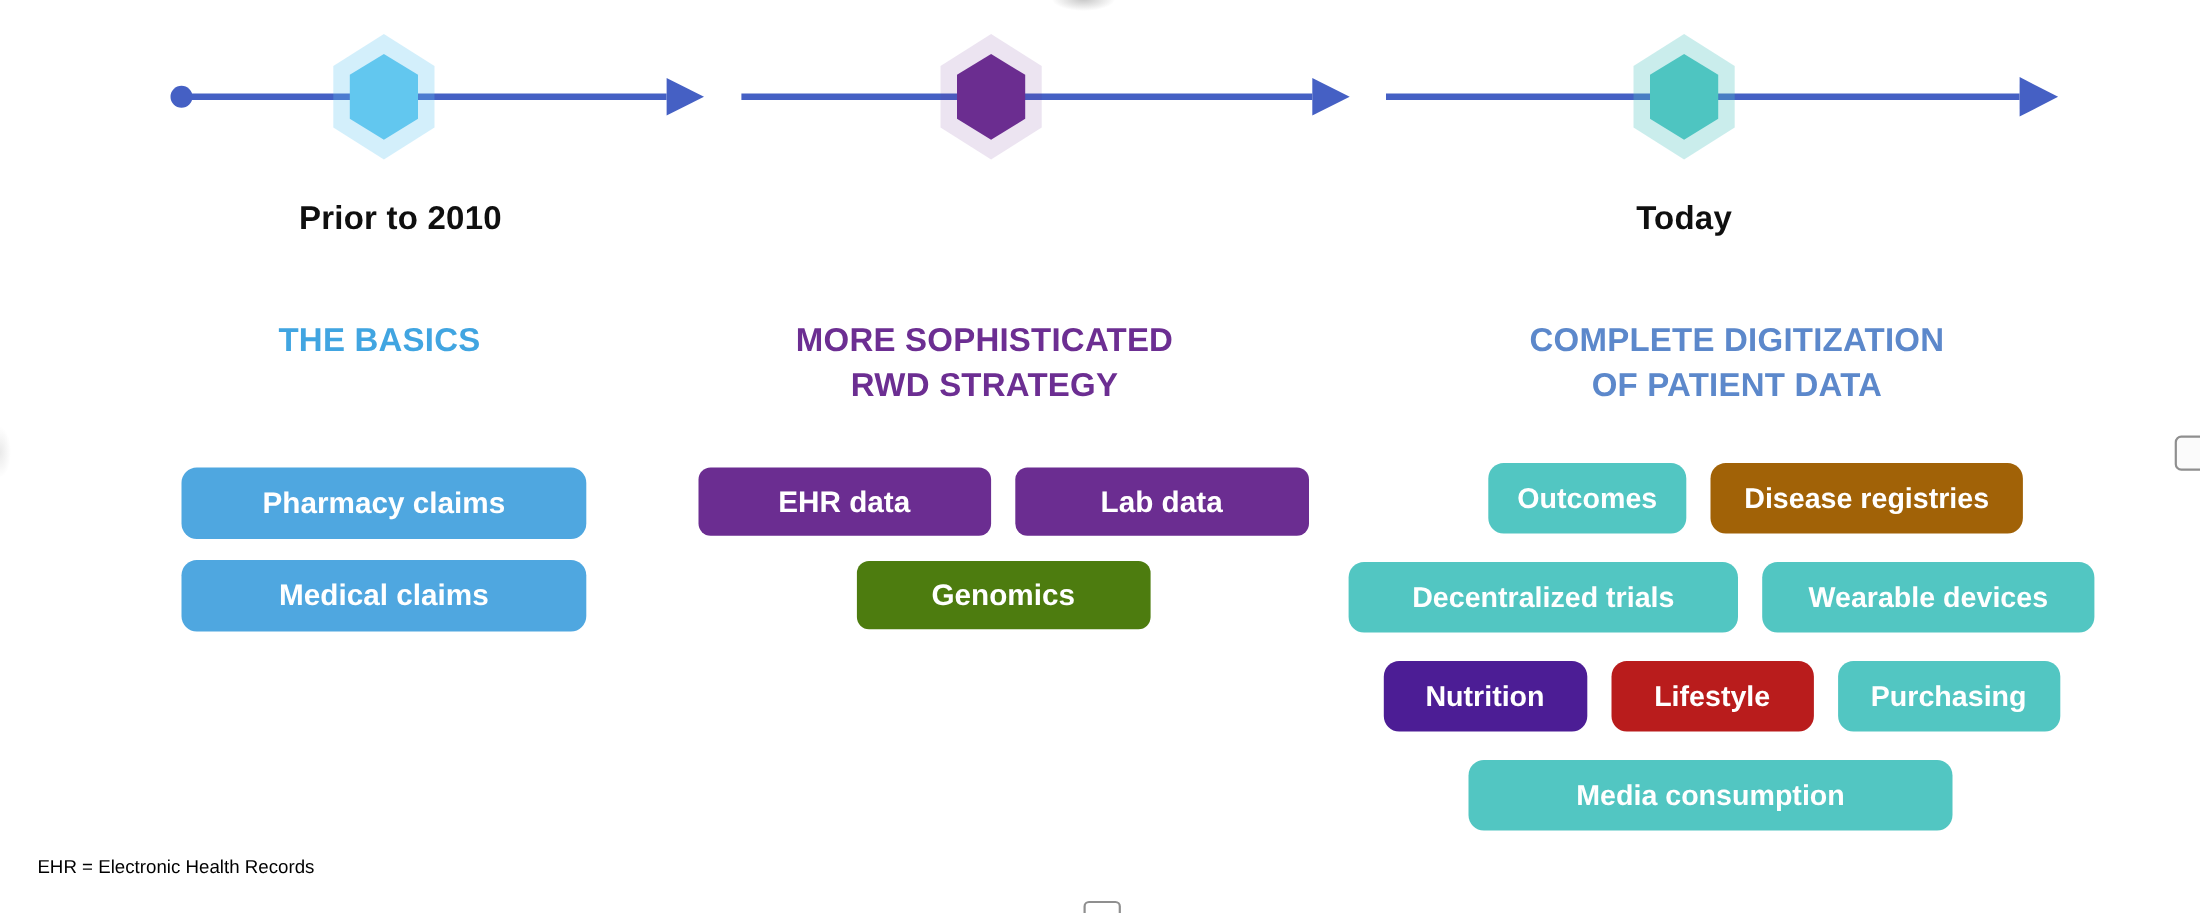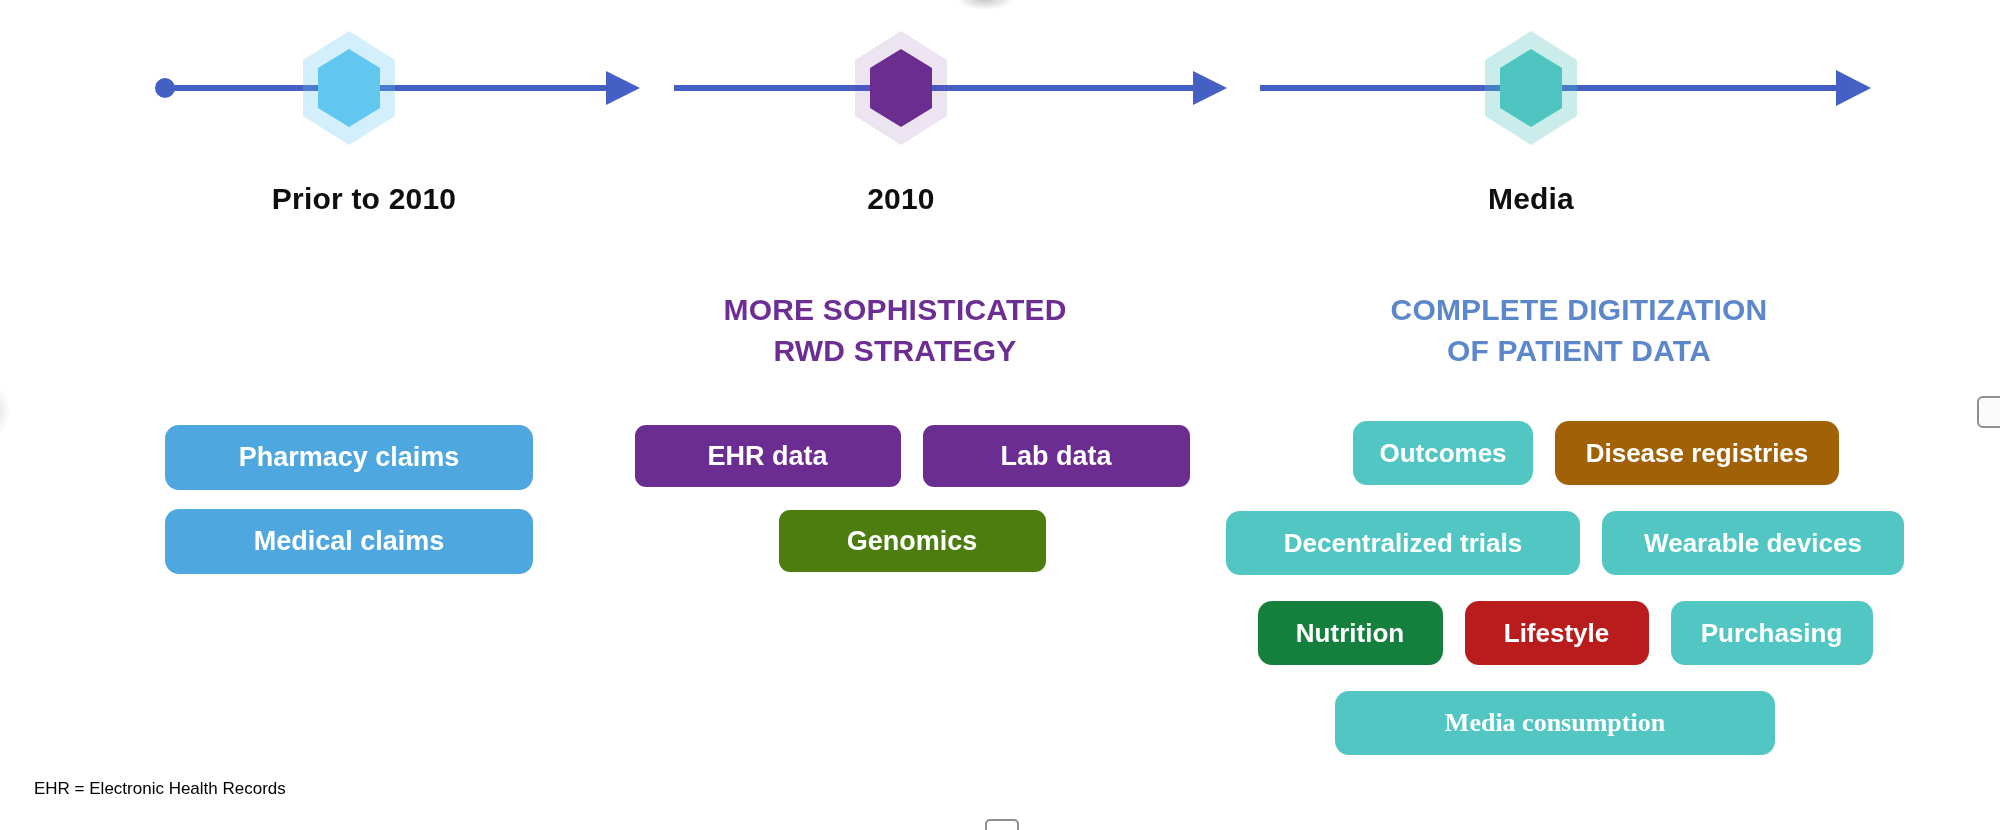--- a/index.html
+++ b/index.html
@@ -24,21 +24,21 @@
     color:#ffffff; font-weight:bold; font-size:27px; border-radius:13px;
     box-sizing:border-box; white-space:nowrap;
   }
   .col-1 { left:99px;  top:425px; width:500px; gap:19px; }
   .col-1 .pill { width:368px; height:65px; border-radius:14px; }
   .col-2 { left:612px; top:425px; width:600px; gap:23px; }
   .col-2 .pill { height:62px; border-radius:11px; }
   .col-3 { left:1215px; top:421px; width:700px; gap:26px; }
   .col-3 .pill { height:64px; border-radius:14px; font-size:26px; }
   .row-shift-r { transform:translateX(26px);padding-left:10px; }
-  .row-shift-l { transform:translateX(-10px);font-family:Liberation Serif, serif; }
+  .row-shift-l { transform:translateX(-10px); }
 
   .footnote { position:absolute; left:34px; top:779px; font-size:17px; color:#000000; }
 
   .top-blob {
     position:absolute; left:956px; top:-12px; width:58px; height:22px; border-radius:50%;
     background:radial-gradient(closest-side, rgba(140,140,140,0.5), rgba(140,140,140,0));
   }
   .left-smudge {
     position:absolute; left:-10px; top:388px; width:20px; height:46px; border-radius:50%;
     background:radial-gradient(closest-side, rgba(170,170,170,0.25), rgba(170,170,170,0));
@@ -72,23 +72,25 @@
     <polygon points="349,31 395,60 395,116 349,145 303,116 303,60" fill="rgba(98,199,239,0.28)"></polygon>
     <polygon points="901,31 947,60 947,116 901,145 855,116 855,60" fill="rgba(107,45,144,0.13)"></polygon>
     <polygon points="1531,31 1577,60 1577,116 1531,145 1485,116 1485,60" fill="rgba(78,197,193,0.30)"></polygon>
 
     <polygon points="349,49 380,68 380,108 349,127 318,108 318,68" fill="#62c7ef"></polygon>
     <polygon points="901,49 932,68 932,108 901,127 870,108 870,68" fill="#6b2d90"></polygon>
     <polygon points="1531,49 1562,68 1562,108 1531,127 1500,108 1500,68" fill="#4ec5c1"></polygon>
   </svg>
 
   <div class="period" style="left:164px">Prior to 2010</div>
-  <div class="period" style="left:701px">2010</div>
-  <div class="period" style="left:1331px">Media</div>
+  <div class="period" style="left:1331px">Today</div>
 
+  <div class="stage-title" style="left: 45px; color: rgb(65, 165, 225);">
+    <div>THE BASICS</div>
+  </div>
   <div class="stage-title" style="left: 1279px; color: rgb(92, 136, 203);">
     <div>COMPLETE DIGITIZATION</div>
     <div>OF PATIENT DATA</div>
   </div>
   <div class="stage-title" style="left: 595px; color: rgb(108, 46, 146);">
     <div>MORE SOPHISTICATED</div>
     <div>RWD STRATEGY</div>
   </div>
 
   <div class="pill-col col-1">
@@ -113,21 +115,21 @@
   <div class="pill-col col-3">
     <div class="pill-row row-shift-r">
       <div class="pill" style="width: 180px; background-color: rgb(82, 198, 194);">Outcomes</div>
       <div class="pill" style="width: 284px; background-color: #a16207;">Disease registries</div>
     </div>
     <div class="pill-row">
       <div class="pill" style="width: 354px; background-color: rgb(82, 198, 194);">Decentralized trials</div>
       <div class="pill" style="width: 302px; background-color: rgb(82, 198, 194);">Wearable devices</div>
     </div>
     <div class="pill-row">
-      <div class="pill" style="width: 185px; background-color: #15803d;">Nutrition</div>
+      <div class="pill" style="width: 185px; background-color: #4c1d95;">Nutrition</div>
       <div class="pill" style="width: 184px; background-color: #b91c1c;">Lifestyle</div>
       <div class="pill" style="width: 202px; background-color: rgb(82, 198, 194);">Purchasing</div>
     </div>
     <div class="pill-row row-shift-l">
       <div class="pill" style="width: 440px; background-color: rgb(82, 198, 194);">Media consumption</div>
     </div>
   </div>
 
   <div class="footnote">EHR = Electronic Health Records</div>
 

